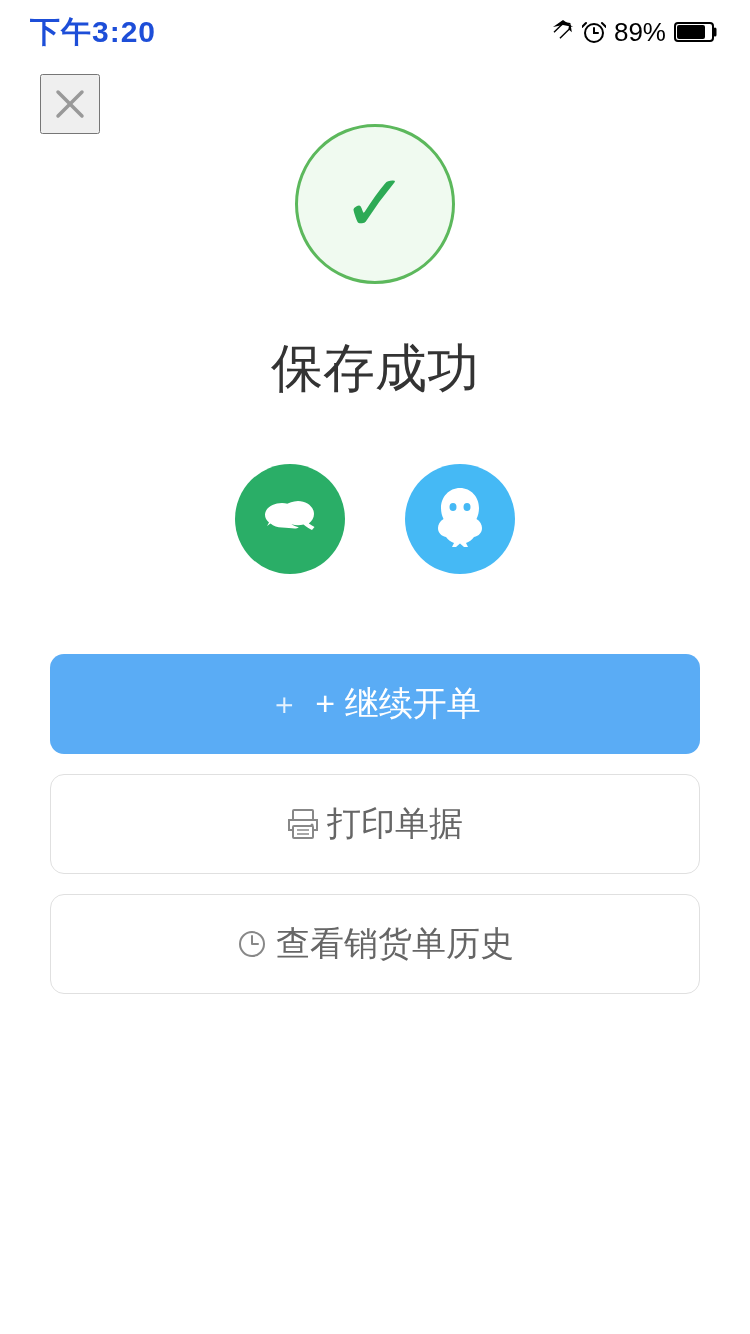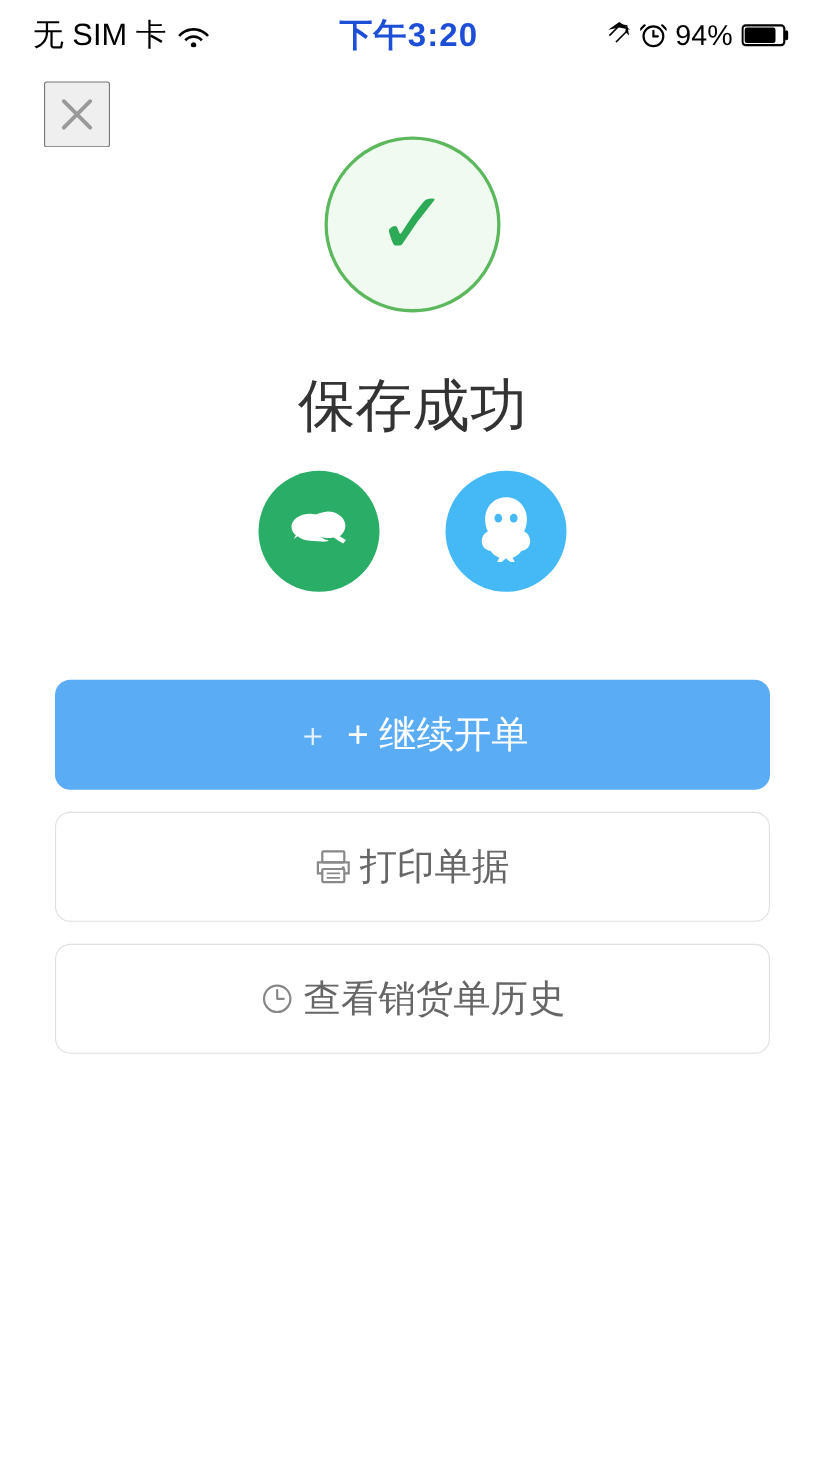--- a/index.html
+++ b/index.html
@@ -102,21 +102,21 @@
       color: #2daa55;
       font-size: 80px;
       line-height: 1;
     }
 
     
     .success-title {
       font-size: 52px;
       font-weight: 500;
       color: #333;
-      margin-bottom: 24px;
+      margin-bottom: 60px;
     }
 
     
     .share-section {
       width: 100%;
       padding: 0 50px;
       margin-bottom: 50px;
     }
 
     .share-divider {
@@ -210,41 +210,33 @@
 
     .btn-icon {
       font-size: 30px;
       opacity: 0.85;
     }
   </style>
 </head>
 <body>
 
 <div class="status-bar">
-  <div class="status-left">
-    <span>无 SIM 卡</span>
-    <svg class="wifi-icon" viewBox="0 0 30 22" fill="none" xmlns="http://www.w3.org/2000/svg">
-      <path d="M15 17.5 C13.6 17.5 12.5 18.6 12.5 20 C12.5 21.4 13.6 22.5 15 22.5 C16.4 22.5 17.5 21.4 17.5 20 C17.5 18.6 16.4 17.5 15 17.5Z" fill="#000"></path>
-      <path d="M15 11 C11.6 11 8.6 12.5 6.6 14.9 L8.4 16.4 C9.9 14.6 12.3 13.5 15 13.5 C17.7 13.5 20.1 14.6 21.6 16.4 L23.4 14.9 C21.4 12.5 18.4 11 15 11Z" fill="#000"></path>
-      <path d="M15 4.5 C9.4 4.5 4.4 7 1 11 L2.8 12.5 C5.8 9.1 10.2 7 15 7 C19.8 7 24.2 9.1 27.2 12.5 L29 11 C25.6 7 20.6 4.5 15 4.5Z" fill="#000"></path>
-    </svg>
-  </div>
   <div class="status-center">下午3:20</div>
   <div class="status-right">
     <svg width="22" height="26" viewBox="0 0 22 26" fill="none">
       <path d="M11 0 L22 8 L17 8 L17 26 L15 26 L15 8 L11 2 L7 8 L5 8 L5 26 L3 26 L3 8 L0 8 Z" fill="#000" transform="rotate(45, 11, 13) scale(0.7) translate(3,2)"></path>
       <path d="M11 1 L21 8 L11 6 L1 8 Z" fill="#000"></path>
     </svg>
     <svg width="24" height="26" viewBox="0 0 24 26" fill="none">
       <circle cx="12" cy="14" r="9" stroke="#000" stroke-width="2" fill="none"></circle>
       <path d="M12 9 L12 14 L16 14" stroke="#000" stroke-width="2" stroke-linecap="round"></path>
       <path d="M4 4 L0 8" stroke="#000" stroke-width="2" stroke-linecap="round"></path>
       <path d="M20 4 L24 8" stroke="#000" stroke-width="2" stroke-linecap="round"></path>
     </svg>
-    <span>94%</span>
+    <span>89%</span>
     <svg width="46" height="24" viewBox="0 0 46 24" fill="none">
       <rect x="1" y="3" width="38" height="18" rx="3" stroke="#000" stroke-width="2" fill="none"></rect>
       <rect x="3" y="5" width="28" height="14" rx="2" fill="#000"></rect>
       <path d="M41 9 L41 15" stroke="#000" stroke-width="3" stroke-linecap="round"></path>
     </svg>
   </div>
 </div>
 
 <button class="close-btn">
   <svg viewBox="0 0 36 36" fill="none" xmlns="http://www.w3.org/2000/svg">

